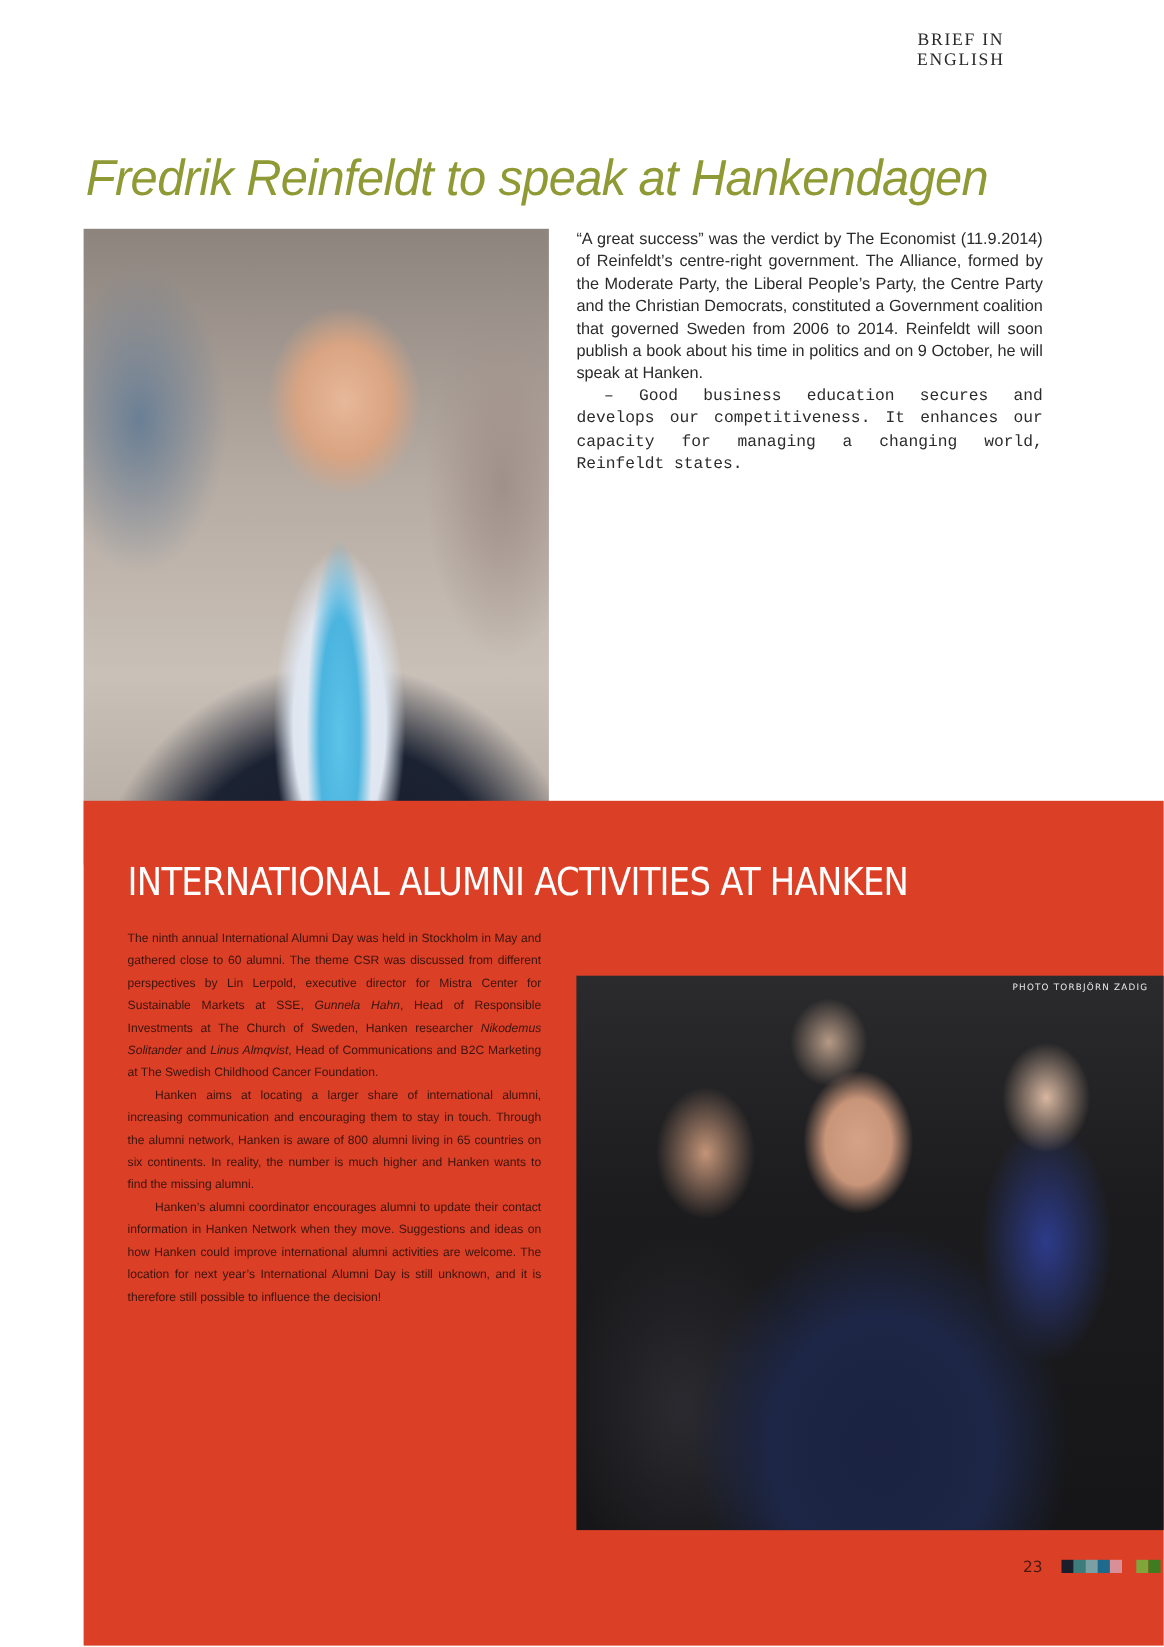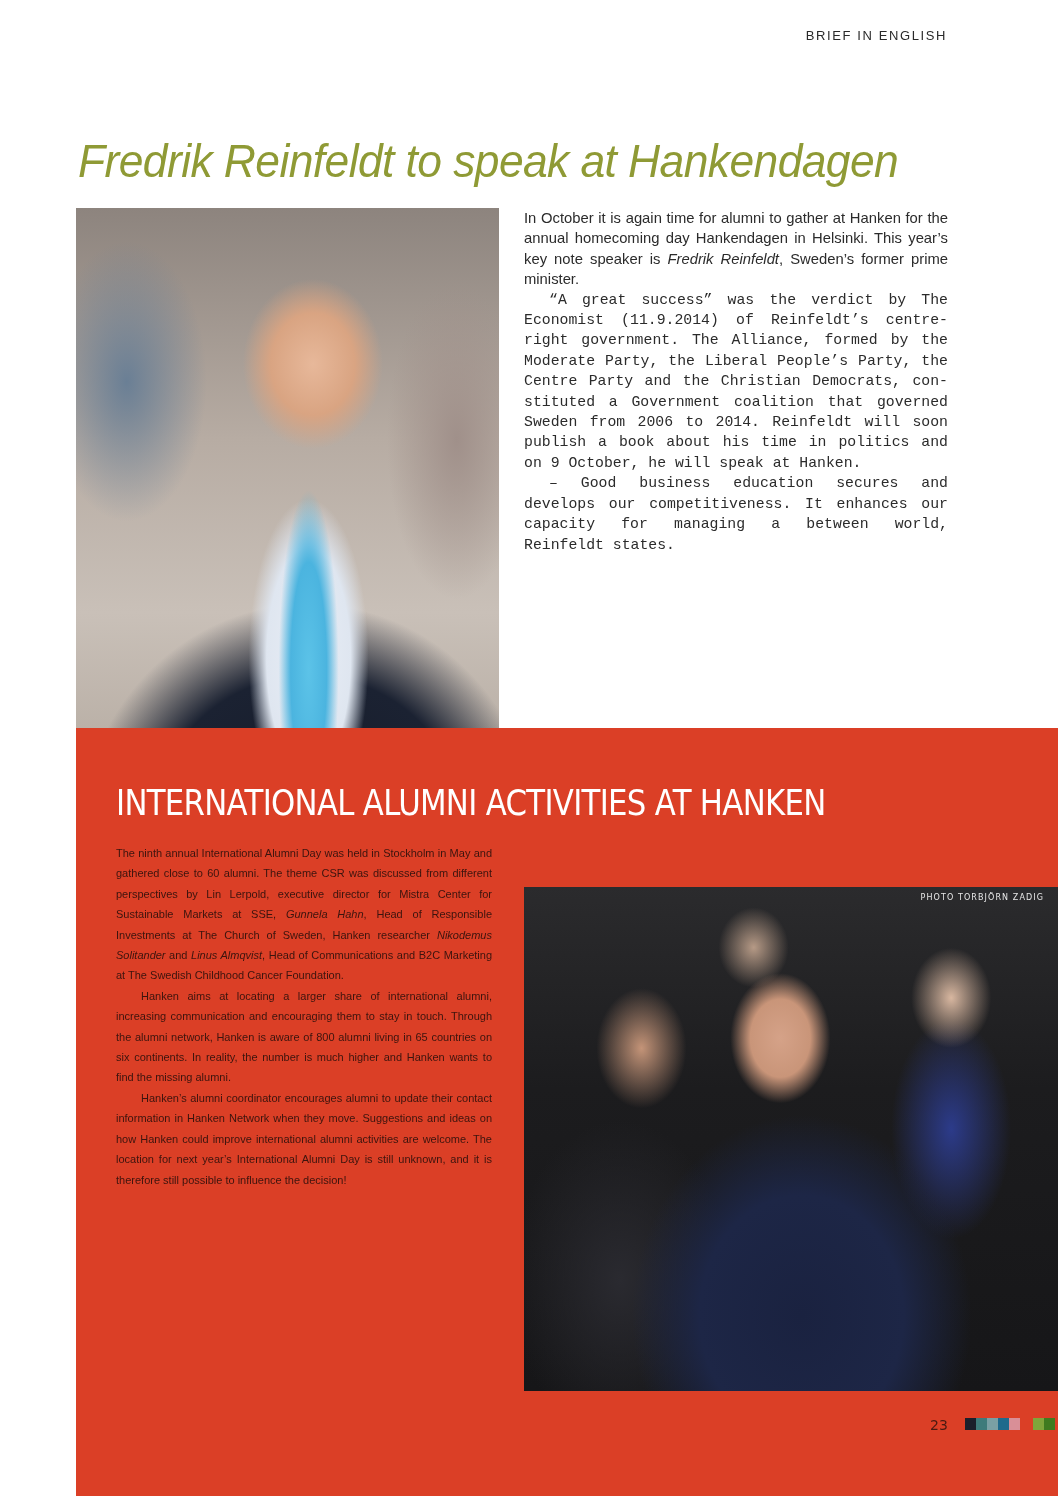--- a/index.html
+++ b/index.html
@@ -3,23 +3,23 @@
 <meta charset="utf-8">
 <style>
   html, body { margin: 0; padding: 0; }
   body {
     width: 1058px; height: 1497px; position: relative; overflow: hidden;
     background: #ffffff;
     font-family: "Liberation Sans", sans-serif;
   }
   .section-label {
     position: absolute; top: 28px; left: 800px; width: 147px;
-    text-align: right;
-    font-family: Liberation Sans, sans-serif;
-    font-size: 13px; letter-spacing: 1.6px; color: #2a2a2a;
+    text-align: center;
+    font-family: Liberation Serif, serif;
+    font-size: 16px; letter-spacing: 1.6px; color: #2a2a2a;
   }
   .headline {
     position: absolute; left: 78px; top: 134px; margin: 0;
     font-family: "Liberation Sans", sans-serif;
     font-style: italic; font-weight: normal;
     font-size: 46px; letter-spacing: -0.6px;
     color: #8f9a35;
     transform: scaleX(0.965); transform-origin: left top;
     white-space: nowrap;
   }
@@ -100,23 +100,22 @@
 
 <div class="section-label">BRIEF IN ENGLISH</div>
 
 <h1 class="headline">Fredrik Reinfeldt to speak at Hankendagen</h1>
 
 <div class="photo photo-1" title="Portrait of Fredrik Reinfeldt in dark suit and light blue tie">
   <span class="photo-credit">PHOTO:PETER KNUTSON</span>
 </div>
 
 <div class="article-body">
-  <p><span>In October it is again time for alumni to gather at Hanken for the annual homecoming day Hankendagen in Helsinki. This year’s key note speaker is </span><em>Fredrik Reinfeldt</em><span>, Sweden’s former prime minister.</span></p>
   <p>“A great success” was the verdict by The Economist (11.9.2014) of Reinfeldt’s centre-right government. The Alli­ance, formed by the Moderate Party, the Liberal People’s Party, the Centre Party and the Christian Democrats, con­stituted a Government coalition that governed Sweden from 2006 to 2014. Reinfeldt will soon publish a book about his time in politics and on 9 October, he will speak at Hanken.</p>
-  <p>– Good business education secures and develops our competitiveness. It enhances our capacity for managing a between world, Reinfeldt states.</p>
+  <p>– Good business education secures and develops our competitiveness. It enhances our capacity for managing a changing world, Reinfeldt states.</p>
 </div>
 
 <div class="red-panel"></div>
 
 <h2 class="red-heading">INTERNATIONAL ALUMNI ACTIVITIES AT HANKEN</h2>
 
 <div class="red-body">
   <p><span>The ninth annual International Alumni Day was held in Stockholm in May and gathered close to 60 alumni. The theme CSR was discussed from differ­ent perspectives by Lin Lerpold, executive director for Mistra Center for Sustainable Markets at SSE, </span><em>Gunnela Hahn</em><span>, Head of Responsible Investments at The Church of Sweden, Hanken researcher </span><em>Nik­odemus Solitander</em><span> and </span><em>Linus Almqvist</em><span>, Head of Communications and B2C Marketing at The Swed­ish Childhood Cancer Foundation.</span></p>
   <p>Hanken aims at locating a larger share of inter­national alumni, increasing communication and encouraging them to stay in touch. Through the alumni network, Hanken is aware of 800 alumni living in 65 countries on six continents. In reality, the number is much higher and Hanken wants to find the missing alumni.</p>
   <p>Hanken’s alumni coordinator encourages alumni to update their contact information in Hanken Network when they move. Suggestions and ideas on how Hanken could improve interna­tional alumni activities are welcome. The location for next year’s International Alumni Day is still unknown, and it is therefore still possible to influ­ence the decision!</p>

